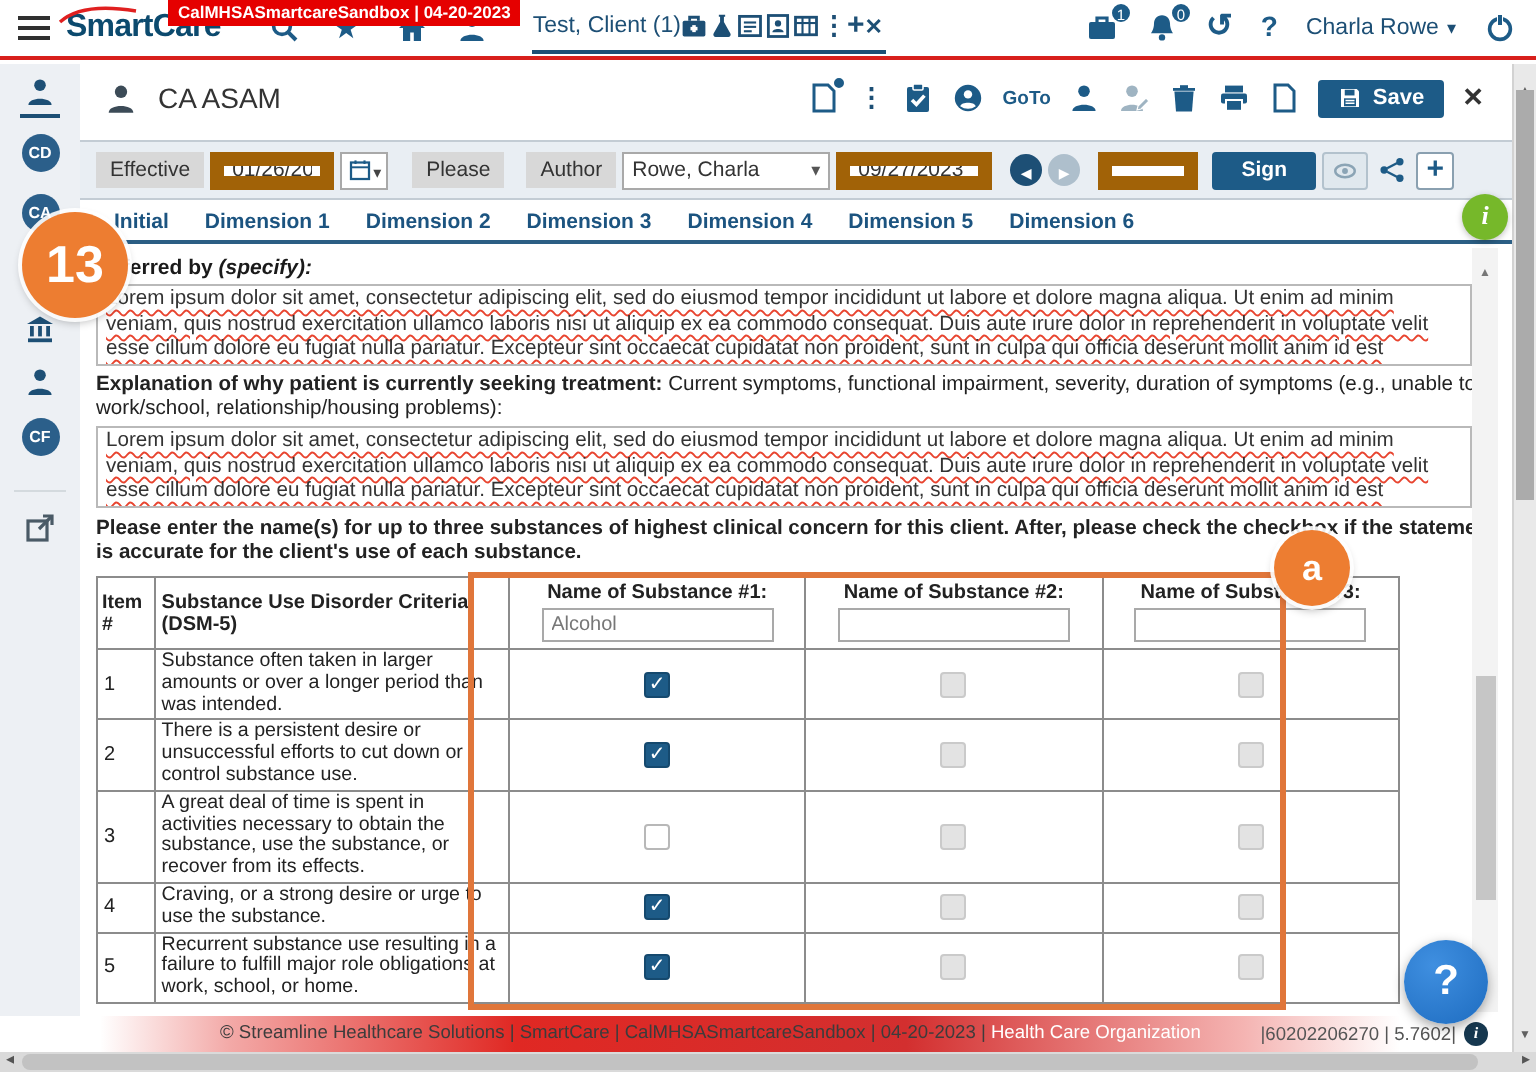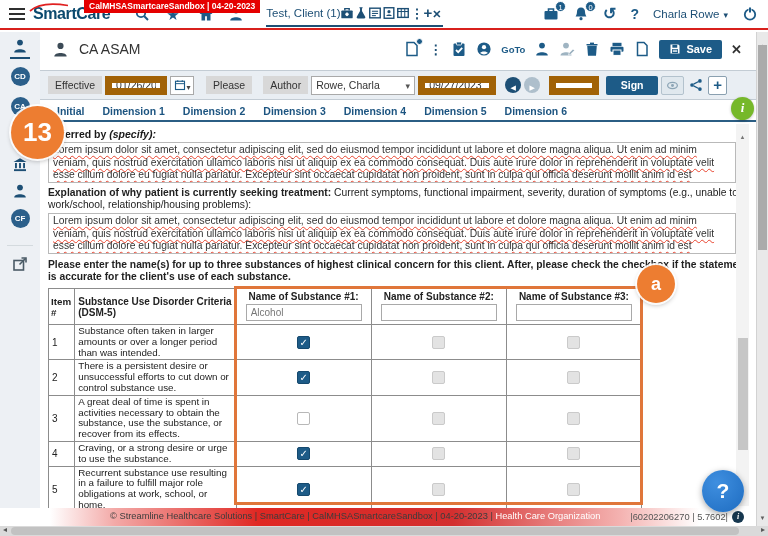--- a/index.html
+++ b/index.html
@@ -110,21 +110,21 @@
   .lbl { font-size:10.5px; font-weight:bold; color:#1a1a1a; }
   .lbl .ital { font-style:italic; }
   .tbox { width:688px; height:41px; border:1px solid #b9b9b9; overflow:hidden; padding:1px 4px;
     font-size:10.3px; line-height:12.5px; color:#333; margin-top:2px; }
   .sq { text-decoration-line:underline; text-decoration-style:wavy;
     text-decoration-color:#e8442f; text-decoration-thickness:1px; text-underline-offset:1.5px; }
   .expl { width:690px; margin-top:4px; font-size:10.3px; line-height:12px; color:#222; }
   .instr { width:700px; margin-top:5px; font-size:10.3px; line-height:12px; font-weight:bold; }
 
   .tablewrap { position:relative; margin-top:5px; width:600px; }
-  table.dsm { border-collapse:collapse; width:594px; table-layout:fixed; }
+  table.dsm { border-collapse:collapse; width:652px; table-layout:fixed; }
   table.dsm th, table.dsm td { border:1px solid #8c8c8c; }
   th.h-item { width:26px; font-size:9.8px; line-height:11px; text-align:left; padding:1px 2px;
     vertical-align:middle; }
   th.h-crit { width:160px; font-size:10px; text-align:left; padding:1px 3px; vertical-align:middle; }
   th.h-sub { width:134px; text-align:center; padding:2px 0 3px; }
   th.h-sub .sublbl { font-size:10px; font-weight:bold; display:block; }
   .subinput { width:116px; height:17px; border:1px solid #a9a9a9; font-size:10px; color:#777;
     padding:0 4px; margin-top:2px; font-family:"Liberation Sans",sans-serif; }
   td.c-item { font-size:10px; vertical-align:middle; padding:1px 3px; }
   td.c-crit { font-size:9.8px; line-height:10.8px; padding:1px 3px; vertical-align:middle; }

